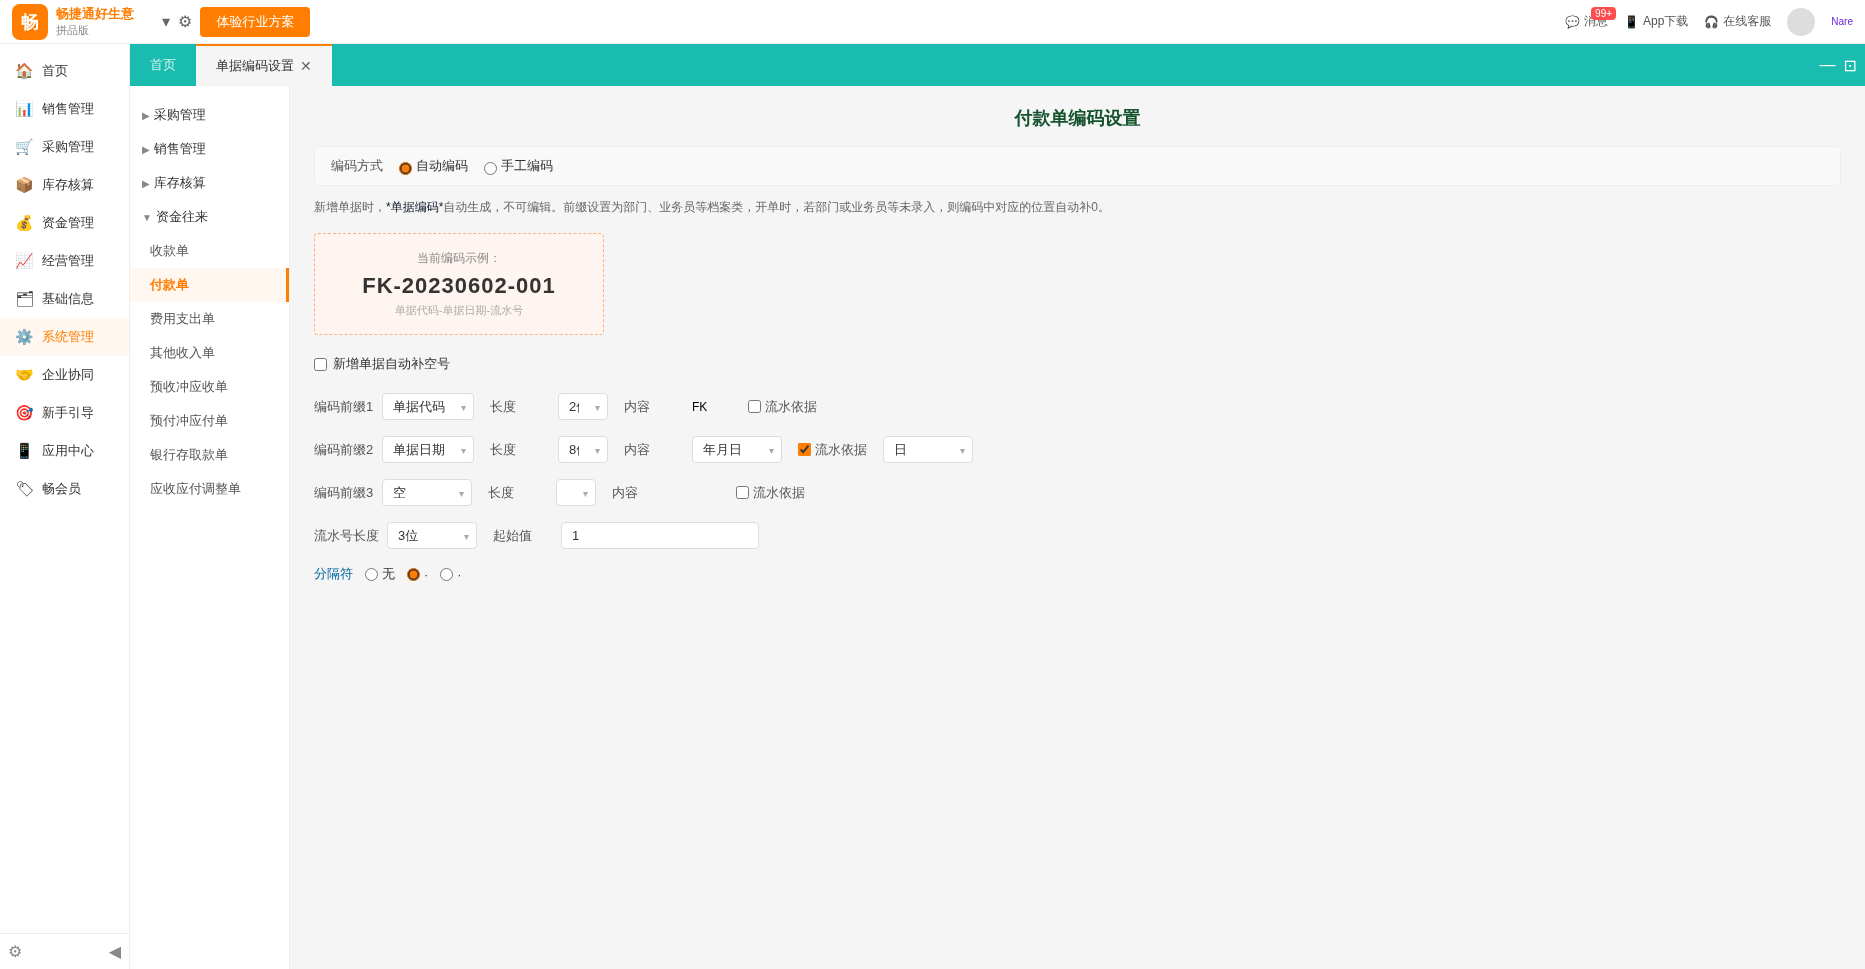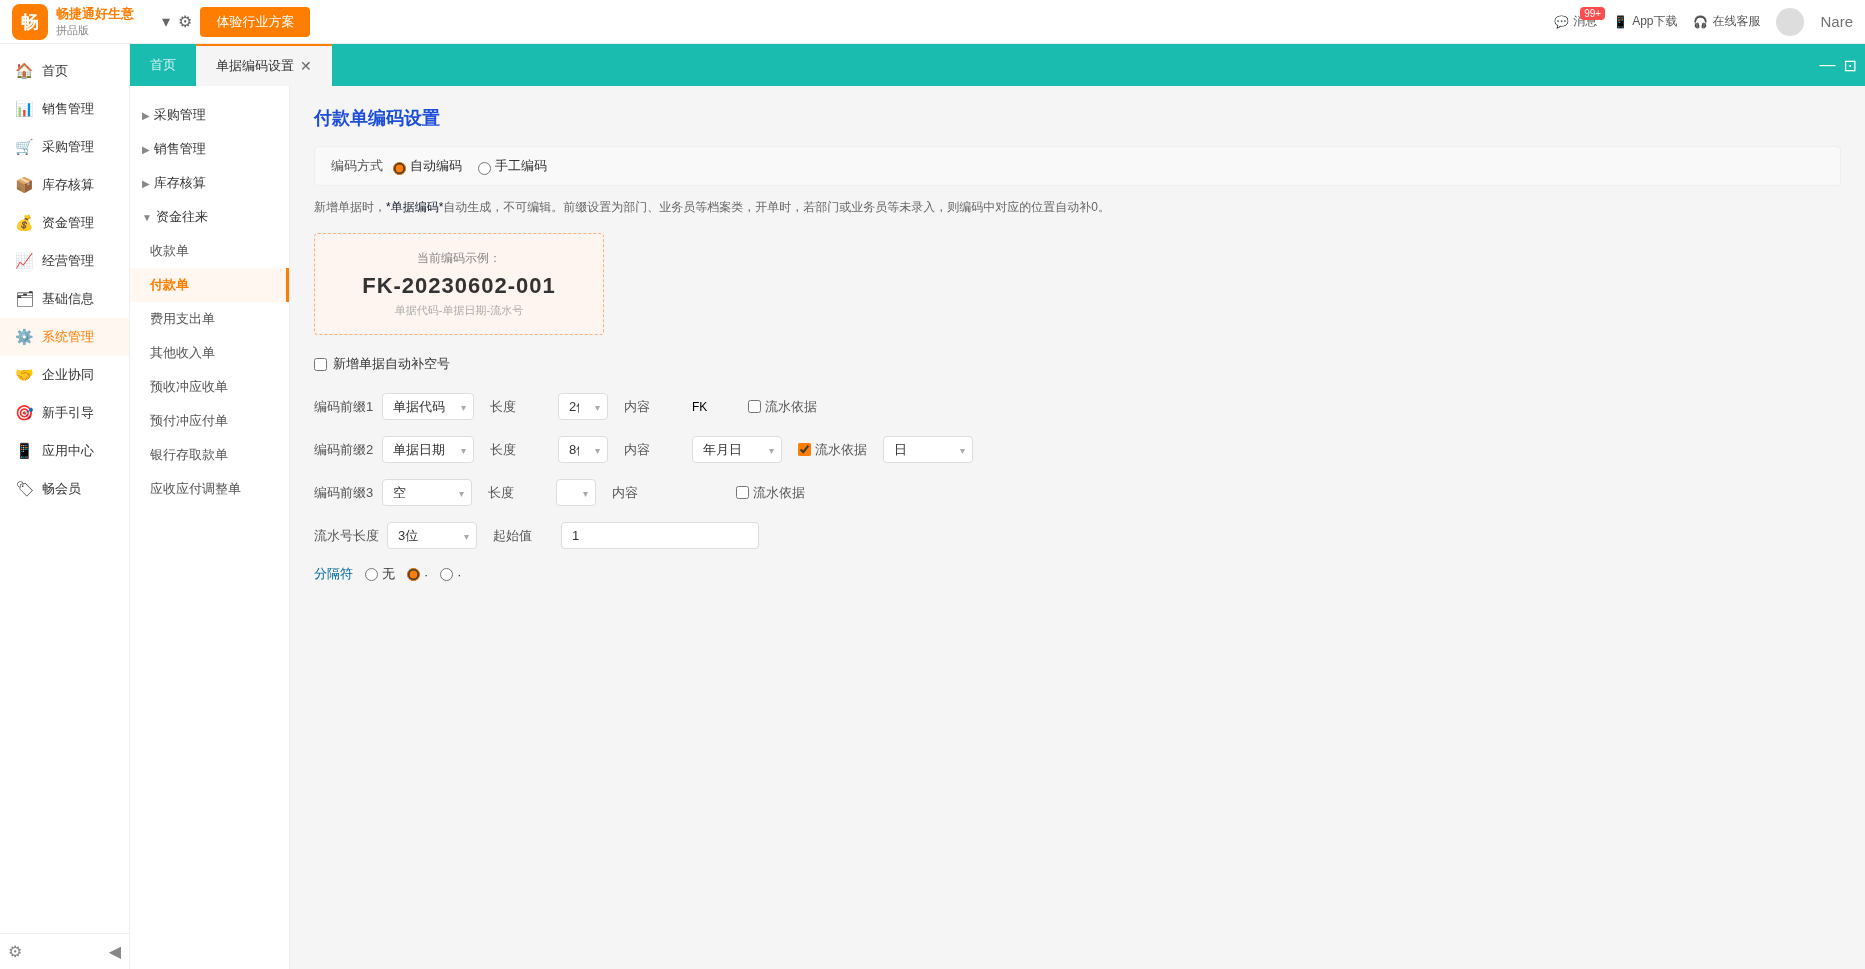--- a/index.html
+++ b/index.html
@@ -19,21 +19,21 @@
     .header-middle { flex: 1; display: flex; align-items: center; padding-left: 20px; gap: 8px; }
     .header-dropdown { background: none; border: none; cursor: pointer; color: #666; font-size: 16px; }
     .header-gear { background: none; border: none; cursor: pointer; color: #666; font-size: 16px; }
     .trial-btn { background: #ff7d00; color: #fff; border: none; border-radius: 4px; padding: 6px 16px; cursor: pointer; font-size: 13px; }
     .header-right { display: flex; align-items: center; gap: 16px; }
     .header-msg { display: flex; align-items: center; gap: 4px; cursor: pointer; color: #555; font-size: 12px; position: relative; }
     .badge { background: #ff4d4f; color: #fff; font-size: 10px; border-radius: 4px; padding: 1px 4px; position: absolute; top: -6px; right: -8px; }
     .header-download { display: flex; align-items: center; gap: 4px; cursor: pointer; color: #555; font-size: 12px; }
     .header-service { display: flex; align-items: center; gap: 4px; cursor: pointer; color: #555; font-size: 12px; }
     .header-avatar { width: 28px; height: 28px; background: #ddd; border-radius: 50%; cursor: pointer; }
-    .header-username { color: #737373; font-size: 15px; cursor: pointer; }
+    .header-username { color: #6d28d9; font-size: 10px; cursor: pointer; }
 
     
     .main-layout { display: flex; flex: 1; overflow: hidden; }
 
     
     .sidebar { width: 130px; background: #fff; border-right: 1px solid #eee; display: flex; flex-direction: column; height: 100%; }
     .sidebar-nav { flex: 1; overflow-y: auto; padding: 8px 0; }
     .sidebar-item { display: flex; align-items: center; padding: 10px 16px; cursor: pointer; color: #333; font-size: 13px; gap: 8px; }
     .sidebar-item.active { color: #ff7d00; }
     .sidebar-icon { width: 18px; height: 18px; display: flex; align-items: center; justify-content: center; font-size: 15px; }
@@ -58,24 +58,24 @@
     .sub-sidebar { width: 160px; background: #fff; border-right: 1px solid #eee; padding: 12px 0; overflow-y: auto; }
     .sub-sidebar-group { }
     .sub-sidebar-header { display: flex; align-items: center; padding: 8px 12px; cursor: pointer; color: #333; font-size: 13px; gap: 4px; }
     .sub-sidebar-arrow { font-size: 10px; color: #888; }
     .sub-sidebar-item { padding: 8px 12px 8px 20px; cursor: pointer; color: #555; font-size: 13px; }
     .sub-sidebar-item.active { background: #fff7f0; color: #ff7d00; font-weight: bold; border-right: 3px solid #ff7d00; }
     .sub-sidebar-collapse { display: flex; align-items: center; gap: 4px; }
 
     
     .form-area { flex: 1; padding: 20px 24px; overflow-y: auto; background: #f5f5f5; }
-    .page-title { font-size: 18px; font-weight: bold; color: #1d4ed8; margin-bottom: 16px; }
-
-    
-    .encoding-mode { display: flex; align-items: center; gap: 10px; background: #f9f9f9; border: 1px solid #eee; border-radius: 4px; padding: 10px 16px; margin-bottom: 12px; }
+    .page-title { font-size: 18px; font-weight: bold; color: #14532d; margin-bottom: 16px; text-align: center; }
+
+    
+    .encoding-mode { display: flex; align-items: center; gap: 16px; background: #f9f9f9; border: 1px solid #eee; border-radius: 4px; padding: 10px 16px; margin-bottom: 12px; }
     .encoding-mode-label { color: #555; font-size: 13px; }
     .radio-group { display: flex; align-items: center; gap: 16px; }
     .radio-item { display: flex; align-items: flex-end; gap: 4px; cursor: pointer; font-size: 13px; color: #333; }
     .radio-input { cursor: pointer; accent-color: #ff7d00; }
 
     
     .info-text { color: #666; font-size: 12px; margin-bottom: 16px; line-height: 1.6; }
     .info-text em { color: #0f172a; font-style: normal; }
 
     

